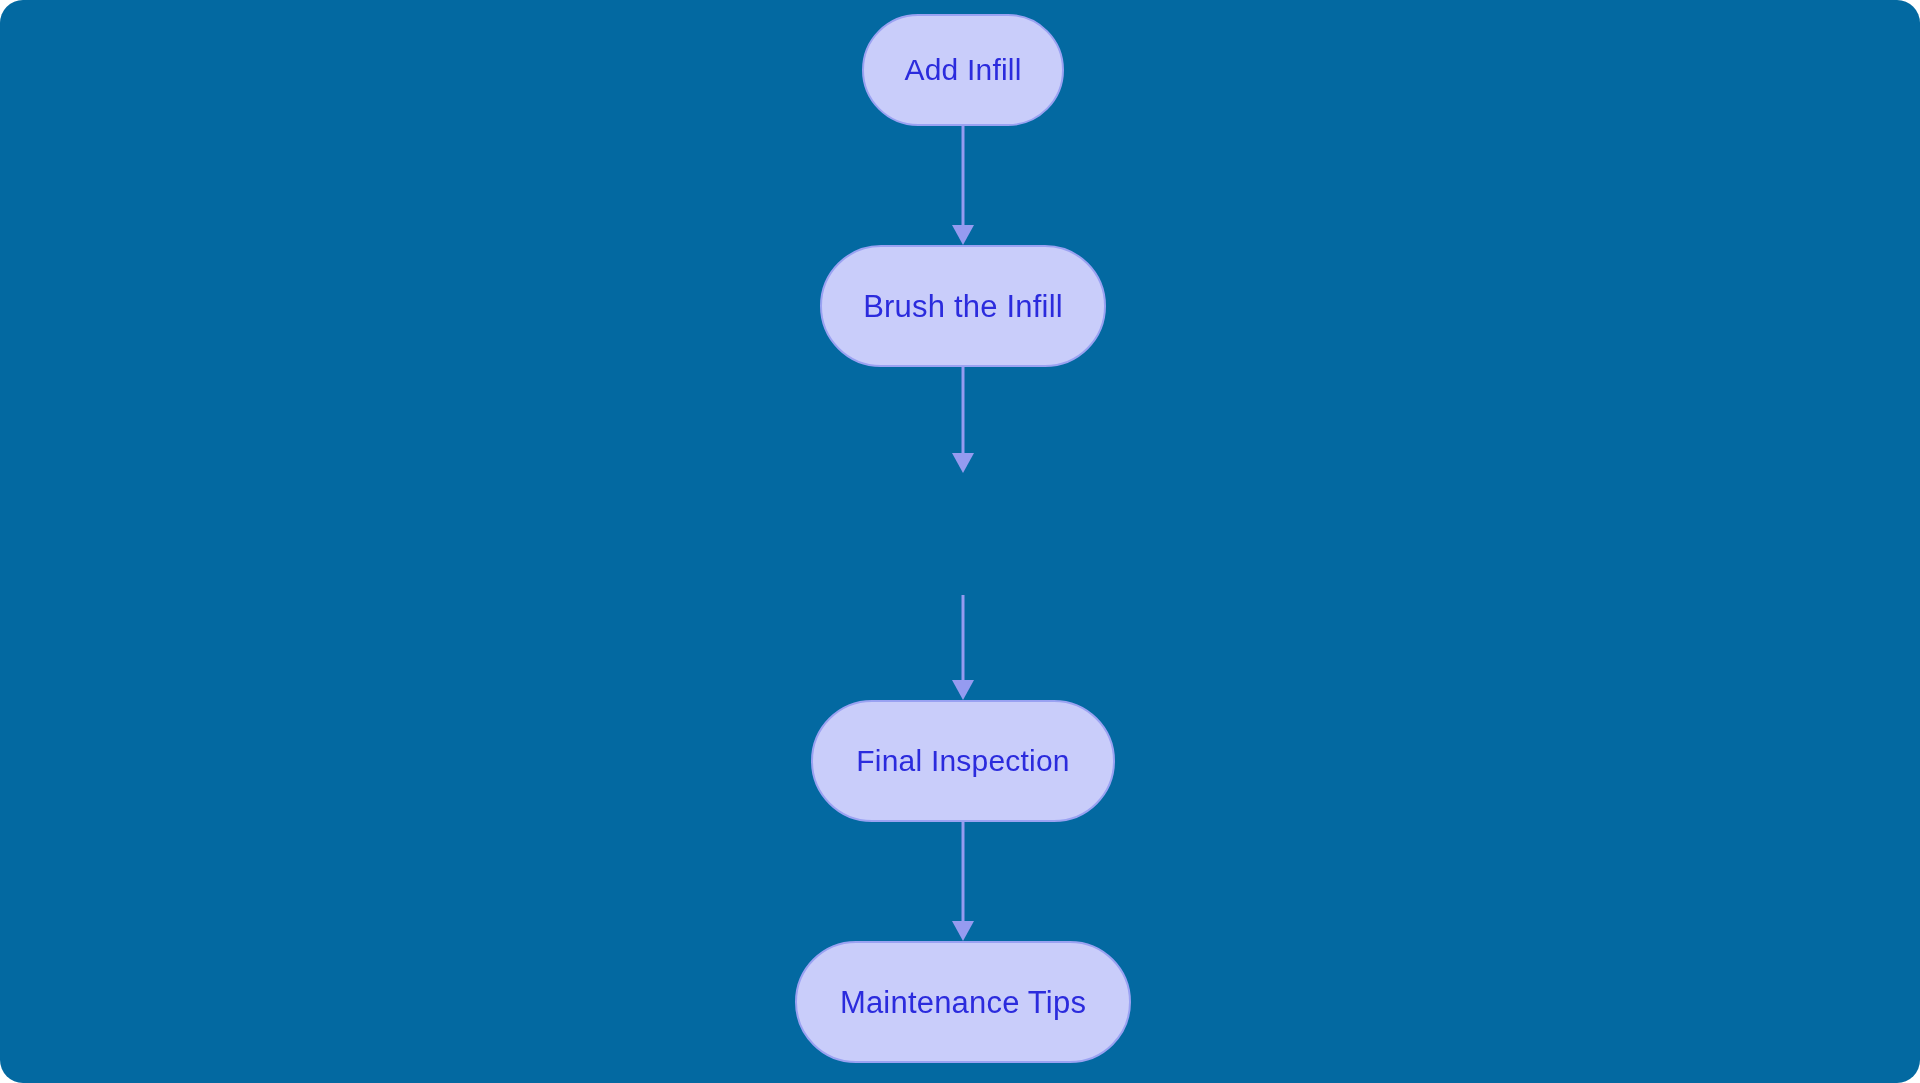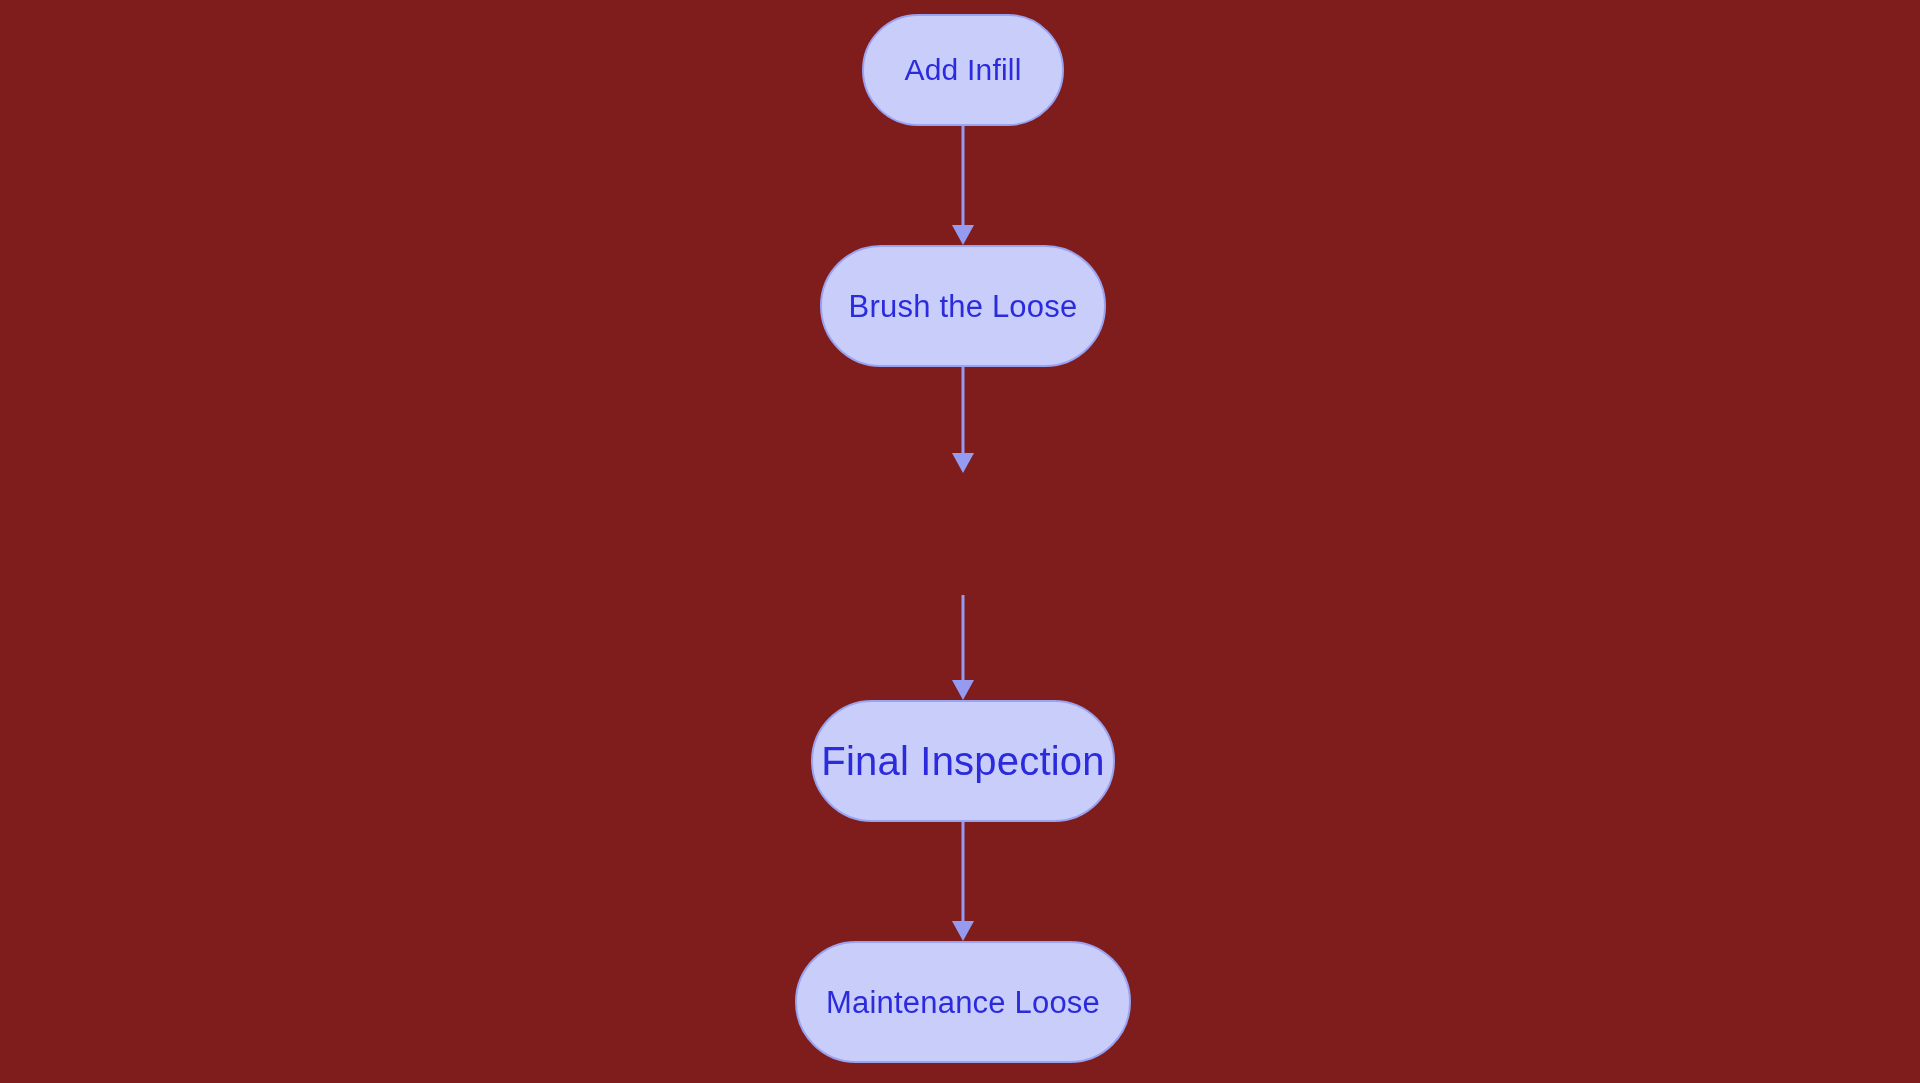--- a/index.html
+++ b/index.html
@@ -12,21 +12,22 @@
     width: 1920px;
     height: 1083px;
     overflow: hidden;
     font-family: "Liberation Sans", sans-serif;
   }
 
   #flowchart-canvas {
     position: relative;
     width: 1920px;
     height: 1083px;
-    background: #7f1d1d;
+    background: #0369a1;
+    border-radius: 23px;
   }
 
   
   .node {
     position: absolute;
     box-sizing: border-box;
     display: flex;
     align-items: center;
     justify-content: center;
     background: #c9cdfa;
@@ -47,21 +48,21 @@
   
   .node-1 { left: 862px;  top: 14px;  width: 202px; height: 112px; }
   .node-2 { left: 820px;  top: 245px; width: 286px; height: 122px; }
   .node-3 { left: 760px;  top: 473px; width: 404px; height: 122px; }
   .node-4 { left: 811px;  top: 700px; width: 304px; height: 122px; }
   .node-5 { left: 795px;  top: 941px; width: 336px; height: 122px; }
 
   .node-1 .node-label { font-size: 30px; }
   .node-2 .node-label { font-size: 31px; }
   .node-3 .node-label { font-size: 31px; }
-  .node-4 .node-label { font-size: 40px; }
+  .node-4 .node-label { font-size: 30px; }
   .node-5 .node-label { font-size: 31px; }
 
   
   .connector {
     position: absolute;
     left: 0;
     top: 0;
     width: 1920px;
     height: 1083px;
     pointer-events: none;
@@ -103,25 +104,25 @@
       <line class="edge-line" x1="963" y1="822" x2="963" y2="921"></line>
       <polygon class="edge-head" points="952,921 974,921 963,941"></polygon>
     </g>
   </svg>
 
   <div class="node node-1">
     <span class="node-label">Add Infill</span>
   </div>
 
   <div class="node node-2">
-    <span class="node-label">Brush the Loose</span>
+    <span class="node-label">Brush the Infill</span>
   </div>
 
 
   <div class="node node-4">
     <span class="node-label">Final Inspection</span>
   </div>
 
   <div class="node node-5">
-    <span class="node-label">Maintenance Loose</span>
+    <span class="node-label">Maintenance Tips</span>
   </div>
 
 </div>
 
 </body></html>

